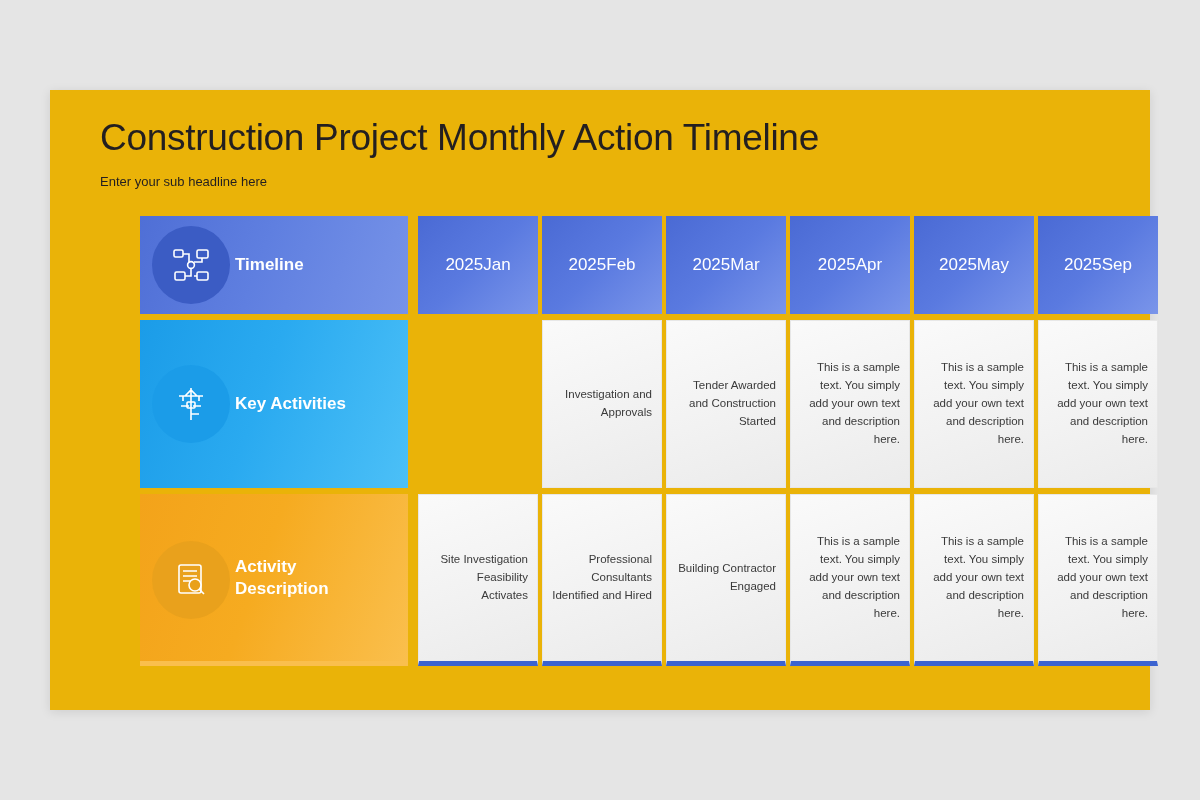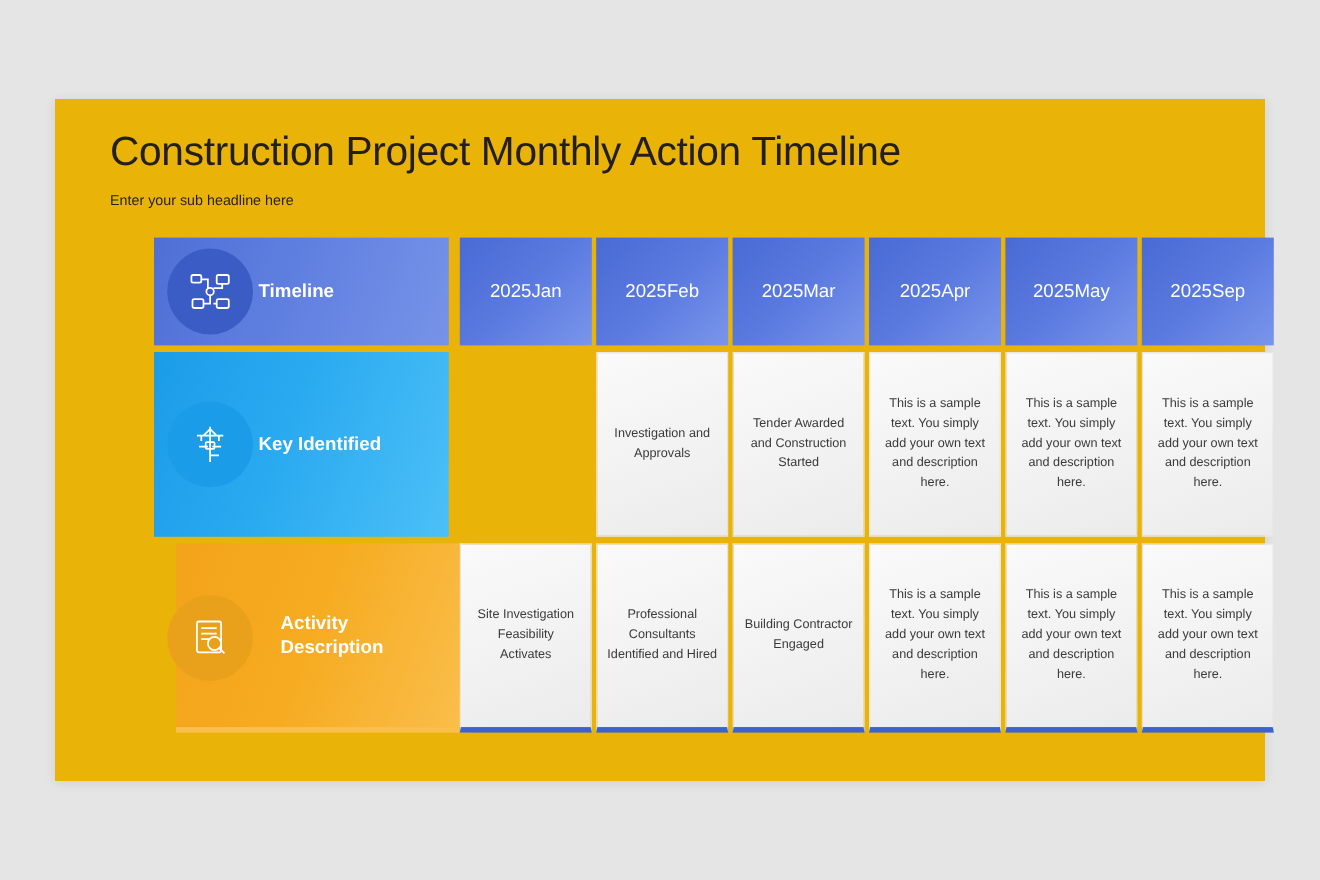--- a/index.html
+++ b/index.html
@@ -68,21 +68,21 @@
   }
   .label-text {
     color: #ffffff;
     font-size: 17px;
     font-weight: bold;
     line-height: 1.25;
   }
   #cell-timeline-label { background: linear-gradient(110deg,#4f6fd6 0%,#5f7fe0 45%,#7793e8 100%); }
   #cell-key-label      { background: linear-gradient(110deg,#1b9ce8 0%,#2aaaf0 45%,#4cc0f7 100%); }
   #cell-desc-label     { background: linear-gradient(110deg,#f3a31a 0%,#f6ab20 45%,#fabf4d 100%); }
-  #cell-desc-label { border-bottom: 5px solid #fabf4d; margin-left: 20px; }
+  #cell-desc-label { border-bottom: 5px solid #fabf4d; }
 
   
   .badge {
     position: absolute;
     width: 78px;
     height: 78px;
     border-radius: 50%;
     display: flex;
     align-items: center;
     justify-content: center;
@@ -113,21 +113,21 @@
     position: absolute;
     top: 0;
     width: 120px;
     height: 100%;
     background: linear-gradient(160deg,#fafafa 0%,#f2f2f2 55%,#ebebeb 100%);
     border: 1px solid #e7e7e7;
     box-sizing: border-box;
     display: flex;
     align-items: center;
     justify-content: center;
-    text-align: center;
+    text-align: right;
     color: #3a3a3a;
     font-size: 11.5px;
     line-height: 1.55;
     padding: 6px 9px;
   }
   .data-cell.bottom-accent { border-bottom: 5px solid #3b63d0; }
   .data-cell .txt { display: block; }
 </style>
 </head>
 <body>
@@ -178,21 +178,21 @@
       </div>
       <div class="month-cell" style="left:938px">
         <span>2025</span>
         <span>Sep</span>
       </div>
     </div>
 
     <div class="row" id="row-key">
 
       <div class="label-cell" id="cell-key-label">
-        <span class="label-text">Key Identified</span>
+        <span class="label-text">Key Activities</span>
       </div>
 
       <div class="badge" id="badge-key">
         <svg width="40" height="40" viewBox="0 0 40 40" fill="none" stroke="#ffffff" stroke-width="1.6">
           <path d="M20 4v32M8 12h24M14 12l6-6 6 6M12 12v5M28 12v5M10 22h8M22 22h8M20 30h8"></path>
           <rect x="16" y="18" width="8" height="6" rx="1"></rect>
         </svg>
       </div>
 
       <div class="data-cell" style="left:442px">

